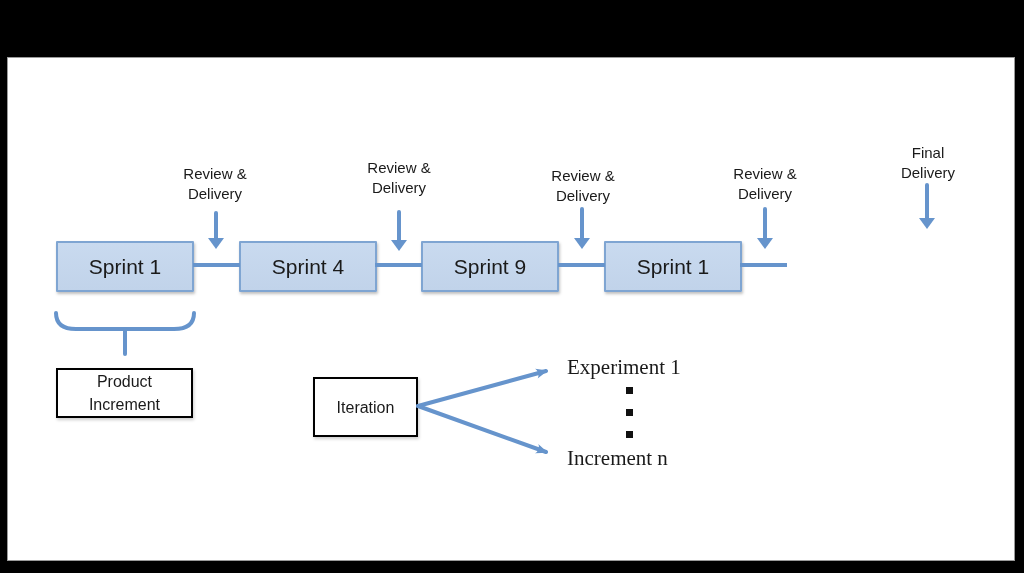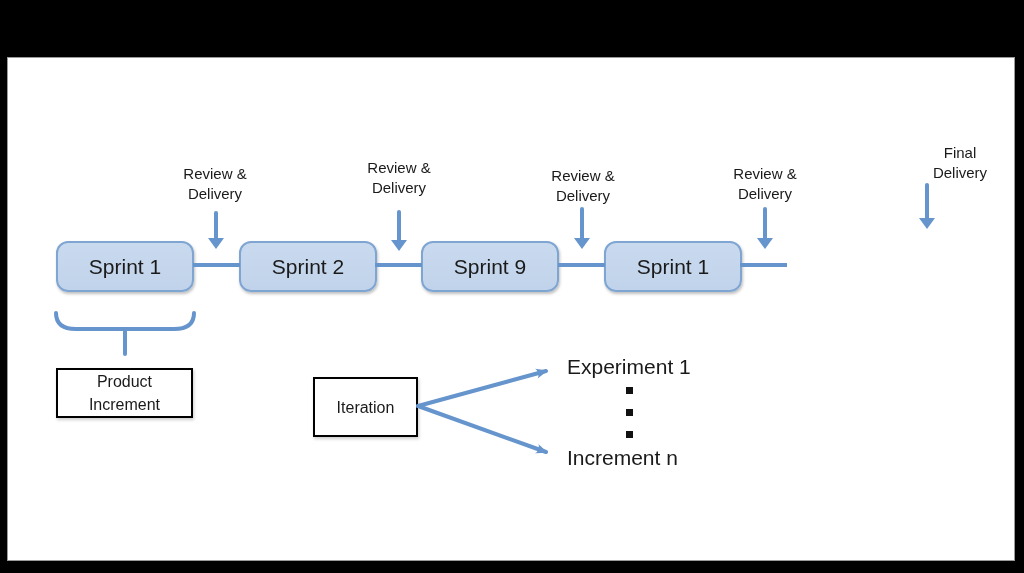--- a/index.html
+++ b/index.html
@@ -12,52 +12,52 @@
     --line-blue:#6694cc;
     --ink:#1a1a1a;
   }
   *{margin:0;padding:0;box-sizing:border-box;}
   body{width:1024px;height:573px;font-family:"Liberation Sans", sans-serif;}
   .stage{position:relative;width:1024px;height:573px;background:var(--frame-bg);overflow:hidden;}
   .slide{position:absolute;left:7px;top:57px;width:1008px;height:504px;background:var(--slide-bg);
          border:1px solid var(--slide-border);}
   .sprint{position:absolute;top:183px;width:138px;height:51px;
           background:linear-gradient(180deg,var(--box-fill) 0%,var(--box-fill-2) 100%);
-          border:2px solid var(--box-border);border-radius:12px;
+          border:2px solid var(--box-border);border-radius:1px;
           display:flex;align-items:center;justify-content:center;
           font-size:21px;color:var(--ink);
           box-shadow:1px 2px 3px rgba(0,0,0,0.25);}
   .connector{position:absolute;top:205px;height:4px;background:var(--line-blue);}
   .rlabel{position:absolute;transform:translateX(-50%);text-align:center;
           font-size:15px;line-height:20px;color:var(--ink);white-space:nowrap;}
   .varrow{position:absolute;overflow:visible;}
   .varrow line{stroke:var(--line-blue);stroke-width:4;stroke-linecap:round;}
   .varrow polygon{fill:var(--line-blue);}
   .bracesvg{position:absolute;left:46px;top:253px;overflow:visible;}
   .bracesvg path,.bracesvg line{stroke:var(--line-blue);stroke-width:4;fill:none;stroke-linecap:round;}
   .bbox{position:absolute;background:#ffffff;border:2px solid #000000;
         display:flex;flex-direction:column;align-items:center;justify-content:center;
         font-size:16px;line-height:23px;color:var(--ink);text-align:center;
         box-shadow:1px 2px 3px rgba(0,0,0,0.2);}
   .forksvg{position:absolute;left:408px;top:297px;overflow:visible;}
   .forksvg line{stroke:var(--line-blue);stroke-width:4;stroke-linecap:round;}
-  .exp{position:absolute;font-size:21px;color:var(--ink);white-space:nowrap;}
+  .exp{position:absolute;font-size:21px;color:var(--ink);white-space:nowrap;font-family:Liberation Serif, serif;}
   .dot{position:absolute;left:618px;width:7px;height:7px;background:#111111;}
 </style>
 </head>
 <body>
 
 <div class="stage">
   <div class="slide">
 
     <div class="sprint" style="left:48px">
         <span>Sprint 1</span>
       </div>
     <div class="sprint" style="left:231px">
-        <span>Sprint 2</span>
+        <span>Sprint 4</span>
       </div>
     <div class="sprint" style="left:413px">
         <span>Sprint 9</span>
       </div>
     <div class="sprint" style="left:596px">
         <span>Sprint 1</span>
       </div>
 
     <div class="connector" style="left:185px;width:47px"></div>
     <div class="connector" style="left:367px;width:47px"></div>
@@ -73,21 +73,21 @@
       <div>Delivery</div>
     </div>
     <div class="rlabel" style="left:575px;top:108px">
       <div>Review &amp;</div>
       <div>Delivery</div>
     </div>
     <div class="rlabel" style="left:757px;top:106px">
       <div>Review &amp;</div>
       <div>Delivery</div>
     </div>
-    <div class="rlabel" style="left:952px;top:85px">
+    <div class="rlabel" style="left:920px;top:85px">
       <div>Final</div>
       <div>Delivery</div>
     </div>
 
     <svg class="varrow" style="left:199px;top:154px" width="18" height="38">
       <line x1="9" y1="1" x2="9" y2="27"></line>
         <polygon points="1,26 17,26 9,37"></polygon>
     </svg>
     <svg class="varrow" style="left:382px;top:153px" width="18" height="41">
       <line x1="9" y1="1" x2="9" y2="30"></line>

